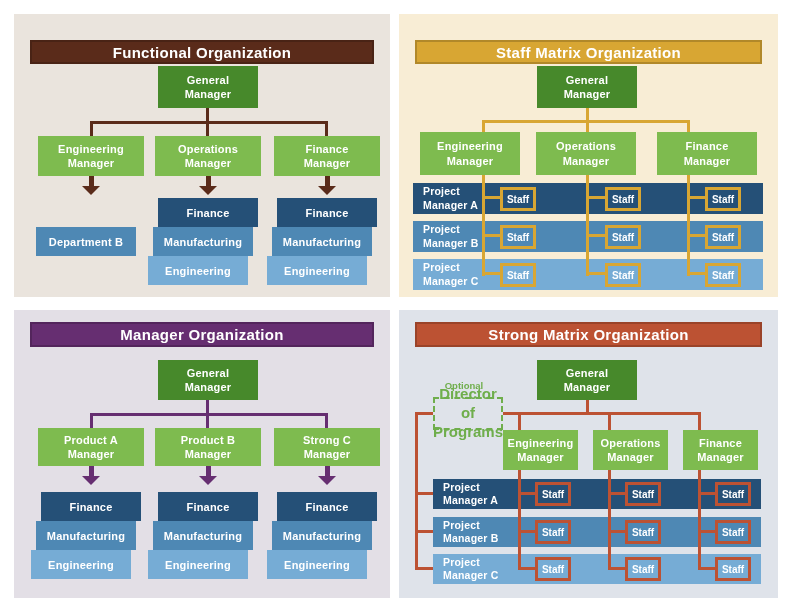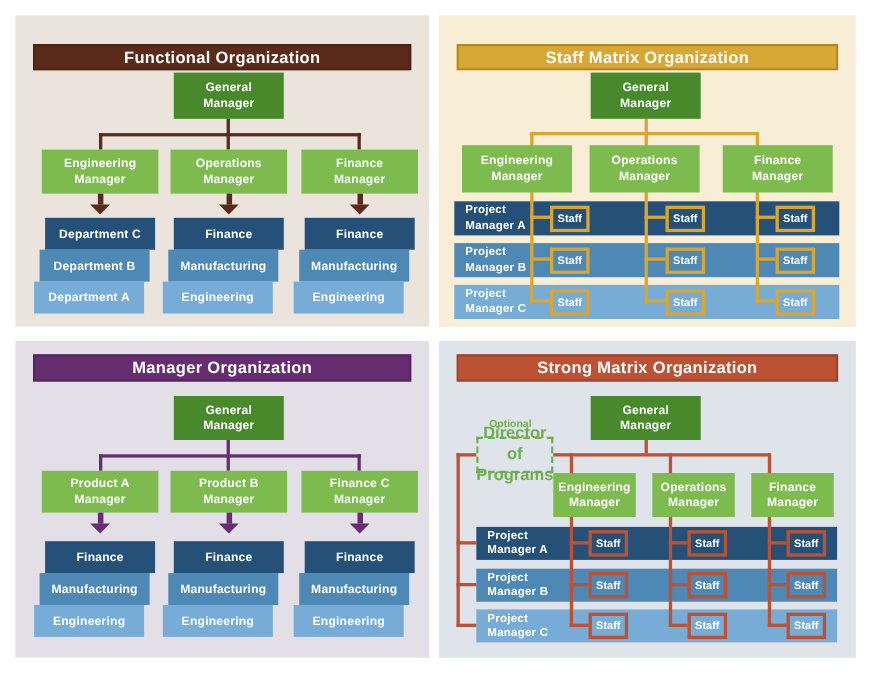--- a/index.html
+++ b/index.html
@@ -90,23 +90,21 @@
     </div>
   <div class="arrow" style="left:185px;top:162px">
       <div class="a-stem"></div>
       <div class="a-head"></div>
     </div>
   <div class="arrow" style="left:304px;top:162px">
       <div class="a-stem"></div>
       <div class="a-head"></div>
     </div>
 
-  <div class="stk lv0" style="left:27px;top:184px">Department C</div>
   <div class="stk lv1" style="left:22px;top:213px">Department B</div>
-  <div class="stk lv2" style="left:17px;top:242px">Department A</div>
 
   <div class="stk lv0" style="left:144px;top:184px">Finance</div>
   <div class="stk lv1" style="left:139px;top:213px">Manufacturing</div>
   <div class="stk lv2" style="left:134px;top:242px">Engineering</div>
 
   <div class="stk lv0" style="left:263px;top:184px">Finance</div>
   <div class="stk lv1" style="left:258px;top:213px">Manufacturing</div>
   <div class="stk lv2" style="left:253px;top:242px">Engineering</div>
 </section>
 
@@ -170,21 +168,21 @@
   <div class="ln" style="left:192px;top:103px;width:3px;height:15px"></div>
   <div class="ln" style="left:311px;top:103px;width:3px;height:15px"></div>
 
   <div class="node gm" style="left:144px;top:50px;width:100px;height:40px">General
 Manager</div>
 
   <div class="node mgr" style="left:24px;top:118px;width:106px;height:38px">Product A
 Manager</div>
   <div class="node mgr" style="left:141px;top:118px;width:106px;height:38px">Product B
 Manager</div>
-  <div class="node mgr" style="left:260px;top:118px;width:106px;height:38px">Finance C
+  <div class="node mgr" style="left:260px;top:118px;width:106px;height:38px">Strong C
 Manager</div>
 
   <div class="arrow" style="left:68px;top:156px">
       <div class="a-stem"></div>
       <div class="a-head"></div>
     </div>
   <div class="arrow" style="left:185px;top:156px">
       <div class="a-stem"></div>
       <div class="a-head"></div>
     </div>

